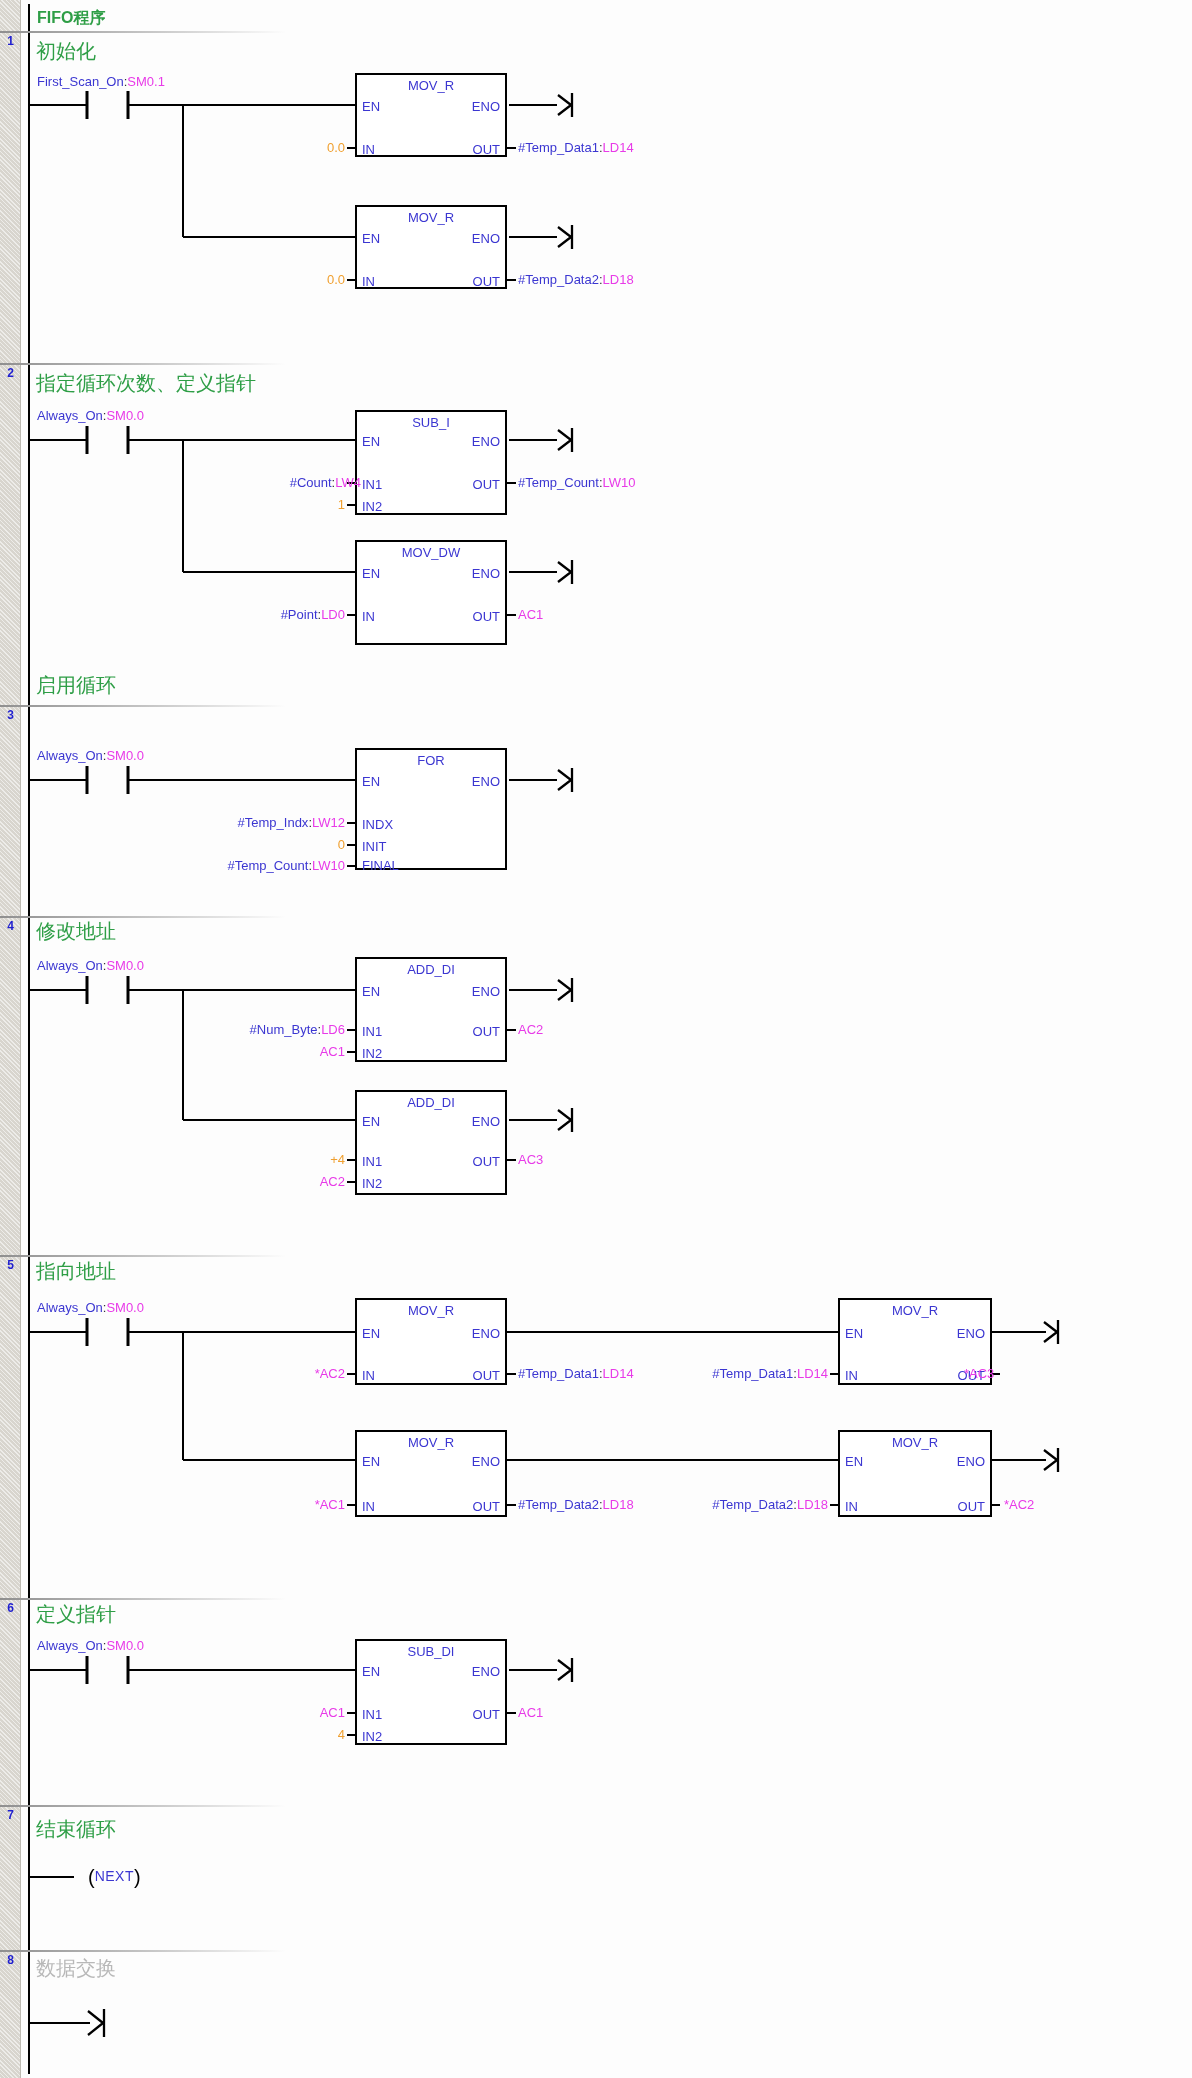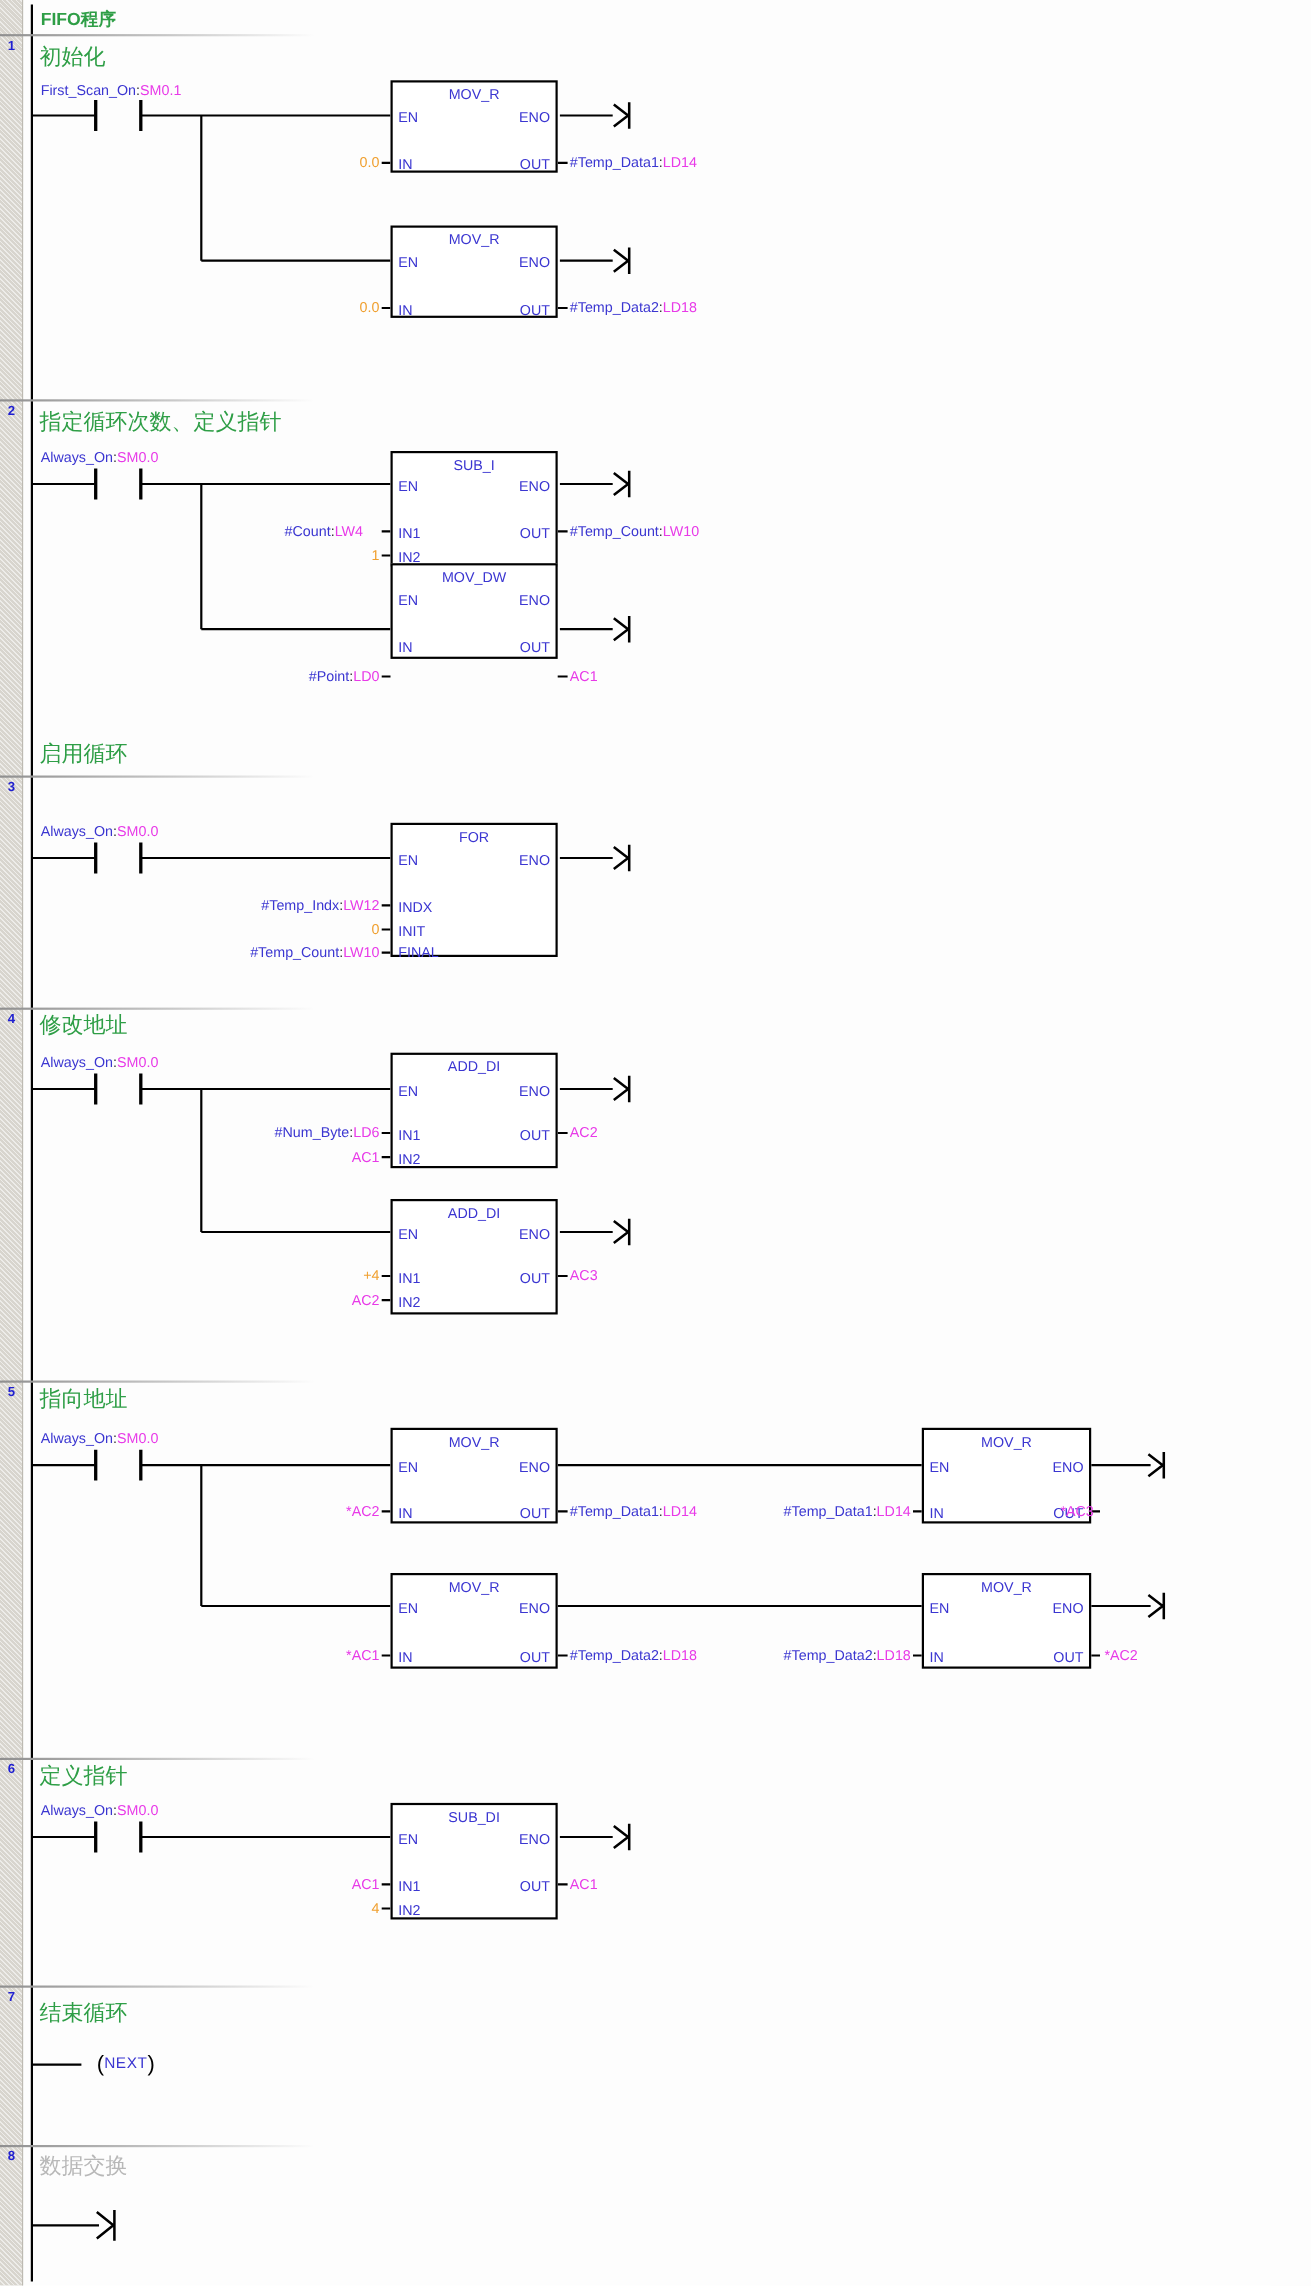--- a/index.html
+++ b/index.html
@@ -159,31 +159,31 @@
   </div>
 
   <div class="block" style="left:355px;top:410px;width:152px;height:105px">
     <span class="bt">SUB_I</span>
     <span class="pin pl" style="top:22px">EN</span>
     <span class="pin pr" style="top:22px">ENO</span>
     <span class="pin pl" style="top:65px">IN1</span>
     <span class="pin pl" style="top:87px">IN2</span>
     <span class="pin pr" style="top:65px">OUT</span>
   </div>
-  <div class="opr r" style="left:140px;top:475px;width:190px">
+  <div class="opr r" style="left:171px;top:475px;width:190px">
     <span class="t-blue">#Count</span><span class="t-dark">:</span><span class="t-mag">LW4</span>
   </div>
   <div class="opr r" style="left:155px;top:497px;width:190px">
     <span class="t-org">1</span>
   </div>
   <div class="opr" style="left:518px;top:475px">
     <span class="t-blue">#Temp_Count</span><span class="t-dark">:</span><span class="t-mag">LW10</span>
   </div>
 
-  <div class="block" style="left:355px;top:512px;width:152px;height:87px">
+  <div class="block" style="left:355px;top:540px;width:152px;height:105px">
     <span class="bt">MOV_DW</span>
     <span class="pin pl" style="top:24px">EN</span>
     <span class="pin pr" style="top:24px">ENO</span>
     <span class="pin pl" style="top:67px">IN</span>
     <span class="pin pr" style="top:67px">OUT</span>
   </div>
   <div class="opr r" style="left:155px;top:607px;width:190px">
     <span class="t-blue">#Point</span><span class="t-dark">:</span><span class="t-mag">LD0</span>
   </div>
   <div class="opr" style="left:518px;top:607px">

